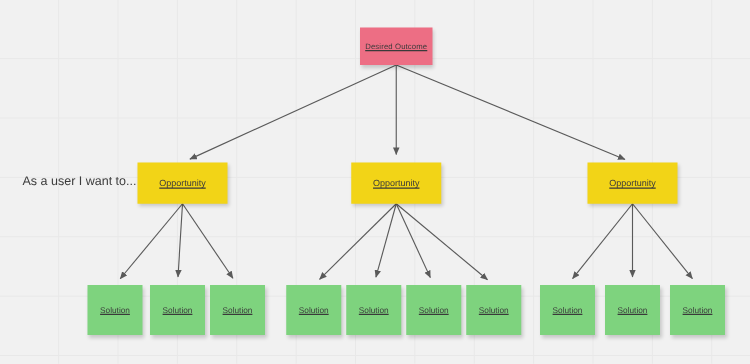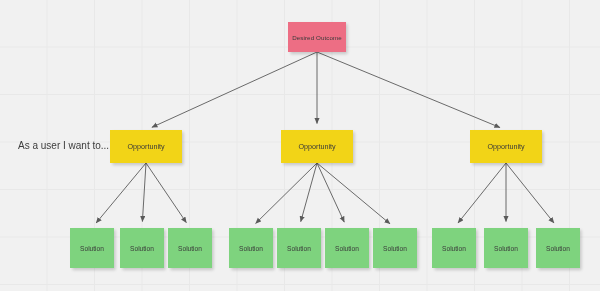--- a/index.html
+++ b/index.html
@@ -37,20 +37,21 @@
 
   .node {
     position: absolute;
     box-sizing: border-box;
     display: flex;
     align-items: center;
     justify-content: center;
     text-align: left;
     color: #3a3a3a;
     box-shadow: 1.5px 2px 3px rgba(0,0,0,0.18);
+    text-decoration: underline;
   }
 
   .node-outcome {
     background-color: #ed6e84;
     font-size: 6.2px;
     letter-spacing: 0.1px;
   }
 
   .node-opportunity {
     background-color: #f2d417;

